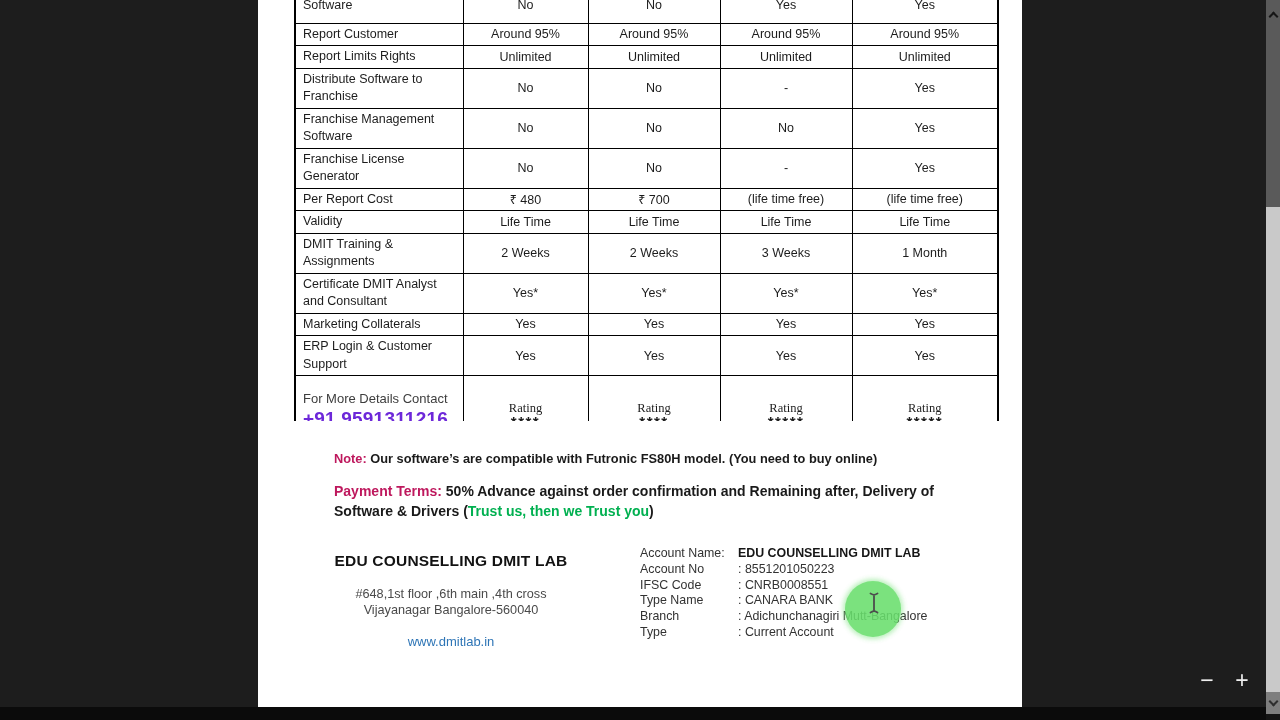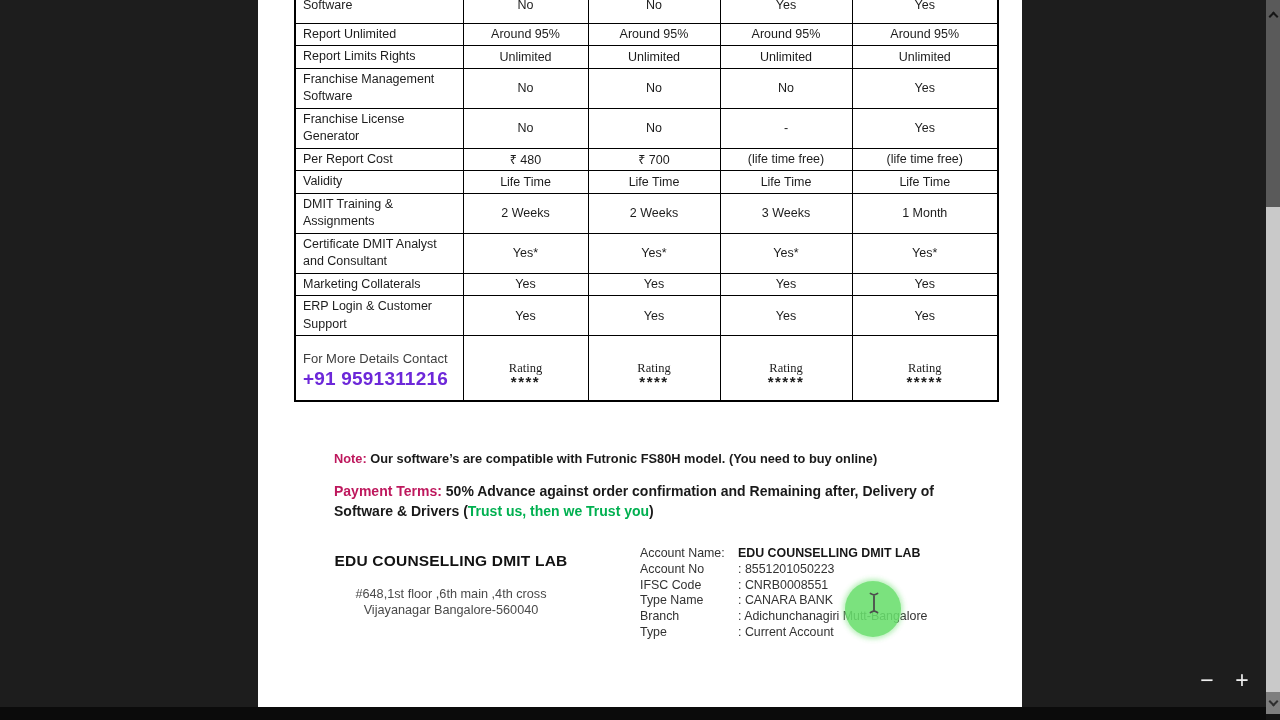--- a/index.html
+++ b/index.html
@@ -80,32 +80,39 @@
       </colgroup>
       <tbody>
         <tr class="h37">
           <td class="lab vb">Software</td>
           <td class="val">No</td>
           <td class="val">No</td>
           <td class="val">Yes</td>
           <td class="val">Yes</td>
         </tr>
         <tr class="h22">
-          <td class="lab">Report Unlimited</td>
+          <td class="lab">Report Customer</td>
           <td class="val">Around 95%</td>
           <td class="val">Around 95%</td>
           <td class="val">Around 95%</td>
           <td class="val">Around 95%</td>
         </tr>
         <tr class="h22">
           <td class="lab">Report Limits Rights</td>
           <td class="val">Unlimited</td>
           <td class="val">Unlimited</td>
           <td class="val">Unlimited</td>
           <td class="val">Unlimited</td>
+        </tr>
+        <tr class="h38">
+          <td class="lab">Distribute Software to Franchise</td>
+          <td class="val">No</td>
+          <td class="val">No</td>
+          <td class="val">-</td>
+          <td class="val">Yes</td>
         </tr>
         <tr class="h37">
           <td class="lab">Franchise Management Software</td>
           <td class="val">No</td>
           <td class="val">No</td>
           <td class="val">No</td>
           <td class="val">Yes</td>
         </tr>
         <tr class="h37">
           <td class="lab">Franchise License Generator</td>
@@ -185,20 +192,21 @@
   <div class="note-block"><span class="red">Note:</span><span> Our software’s are compatible with Futronic FS80H model. (You need to buy online)</span></div>
 
   <div class="payment-block"><span class="red">Payment Terms:</span><span> 50% Advance against order confirmation and Remaining after, Delivery of Software &amp; Drivers (</span><span class="green">Trust us, then we Trust you</span><span>)</span></div>
 
   <div class="company">
     <div class="company-name">EDU COUNSELLING DMIT LAB</div>
     <div class="company-addr">
       <div>#648,1st floor ,6th main ,4th cross</div>
       <div>Vijayanagar Bangalore-560040</div>
     </div>
+    <div class="company-site">www.dmitlab.in</div>
   </div>
 
   <div class="bank">
     <div class="bank-row"><span class="bank-label">Account Name:</span><span class="bold">EDU COUNSELLING DMIT LAB</span></div>
     <div class="bank-row"><span class="bank-label">Account No</span><span>: 8551201050223</span></div>
     <div class="bank-row"><span class="bank-label">IFSC Code</span><span>: CNRB0008551</span></div>
     <div class="bank-row"><span class="bank-label">Type Name</span><span>: CANARA BANK</span></div>
     <div class="bank-row"><span class="bank-label">Branch</span><span>: Adichunchanagiri Mutt-Bangalore</span></div>
     <div class="bank-row"><span class="bank-label">Type</span><span>: Current Account</span></div>
   </div>

